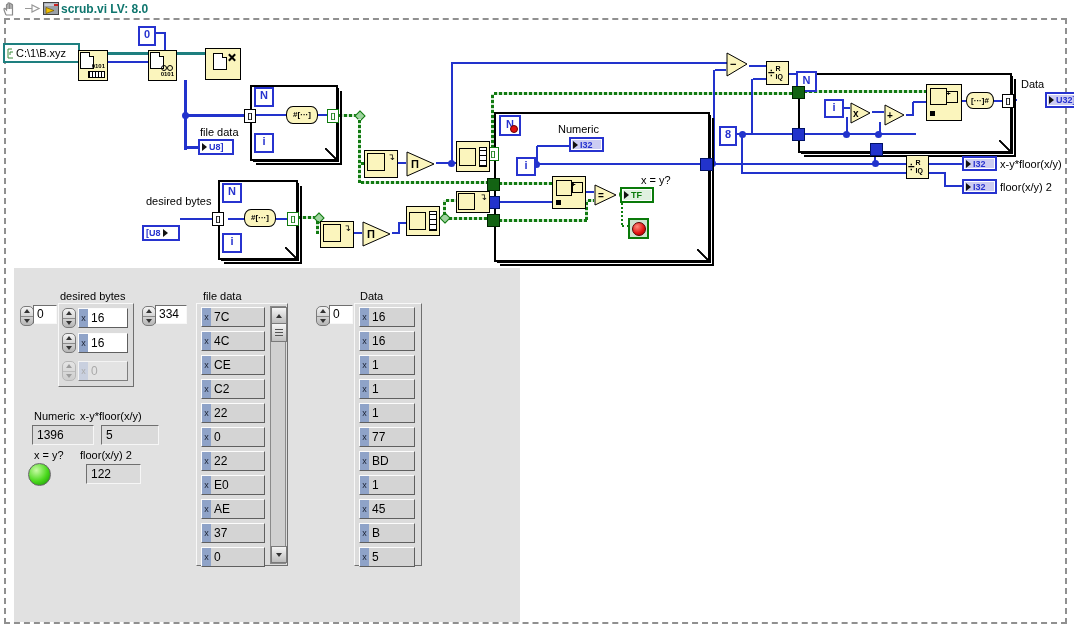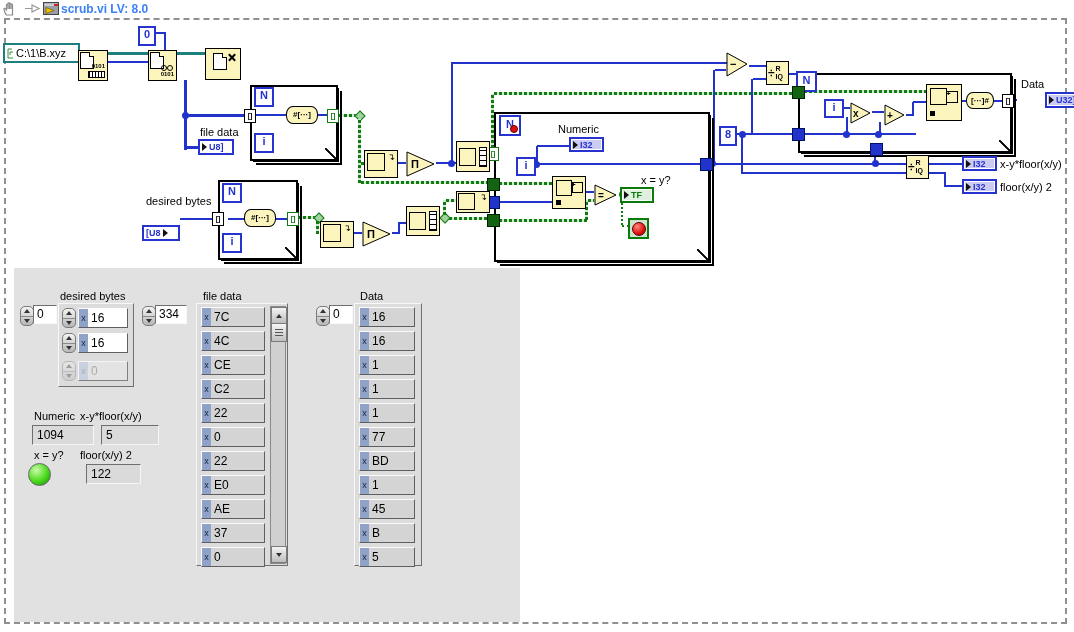--- a/index.html
+++ b/index.html
@@ -80,21 +80,21 @@
          border:1px solid #7a7a7a;display:flex;align-items:center;justify-content:center;}
   .lines{width:8px;height:7px;background:repeating-linear-gradient(0deg,#555 0 1px,transparent 1px 3px);}
   .stopb{position:absolute;width:21px;height:21px;border:2px solid #0a7a0a;background:#cfe3cf;box-sizing:border-box;
          display:flex;align-items:center;justify-content:center;}
   .stopb .rc{width:12px;height:12px;border-radius:50%;background:radial-gradient(circle at 35% 30%,#ff8a7a,#e01010 60%,#8d0000);border:1px solid #5a0000;}
   .reddot{position:absolute;right:1px;bottom:1px;width:6px;height:6px;border-radius:50%;background:#dd1111;border:1px solid #660000;}
   .xmark{position:relative;width:9px;height:9px;}
   .xmark i{position:absolute;left:4px;top:0;width:2px;height:9px;background:#000;display:block;}
   .xmark i:first-child{transform:rotate(45deg);}
   .xmark i:last-child{transform:rotate(-45deg);}
-  .title{position:absolute;left:61px;top:2px;font-weight:bold;font-size:12px;color:#3b82f6;}
+  .title{position:absolute;left:61px;top:2px;font-weight:bold;font-size:12px;color:#0f766e;}
   .boundary{position:absolute;left:4px;top:18px;width:1063px;height:606px;border:2px dashed #909090;box-sizing:border-box;}
   svg text{font-family:"Liberation Sans",sans-serif;}
 </style>
 </head>
 <body>
 
 <div id="app">
 
   <svg class="abs" style="left:2px;top:1px" width="18" height="15" viewBox="0 0 18 15">
     <path d="M4 14 C3 11 2 10 2 8 C2 7 3 7 3.5 8 L4.5 9 L4.5 4 C4.5 3 6 3 6 4 L6 8 M6 4 L6 2.5 C6 1.5 7.5 1.5 7.5 2.5 L7.5 8 M7.5 3 C7.5 2 9 2 9 3 L9 8 M9 4 C9 3 10.5 3 10.5 4 L10.5 10 M4 14 L10.5 14 L10.5 10" fill="none" stroke="#8a8a8a" stroke-width="1.2"></path>
@@ -577,21 +577,21 @@
           <span class="val">B</span>
         </div>
       <div class="el" style="width:56px">
           <span class="chip">x</span>
           <span class="val">5</span>
         </div>
     </div>
   </div>
 
   <div class="plabel" style="left:34px;top:410px">Numeric</div>
-  <div class="sunk" style="left:32px;top:425px;width:62px;height:20px">1094</div>
+  <div class="sunk" style="left:32px;top:425px;width:62px;height:20px">1396</div>
   <div class="plabel" style="left:80px;top:410px">x-y*floor(x/y)</div>
   <div class="sunk" style="left:101px;top:425px;width:58px;height:20px">5</div>
   <div class="plabel" style="left:34px;top:449px">x = y?</div>
   <div class="led" style="left:28px;top:463px"></div>
   <div class="plabel" style="left:80px;top:449px">floor(x/y) 2</div>
   <div class="sunk" style="left:86px;top:464px;width:55px;height:20px">122</div>
 
 </div>
 
 </body></html>

